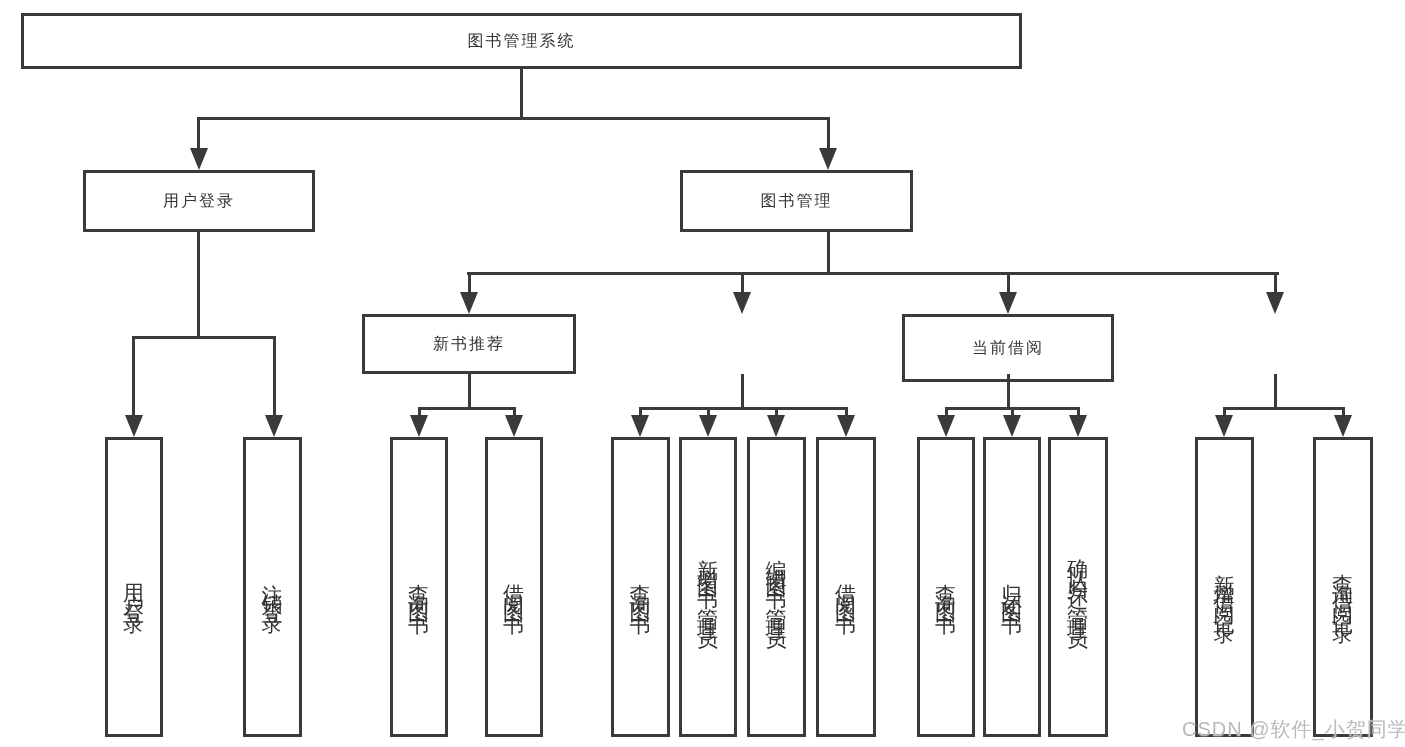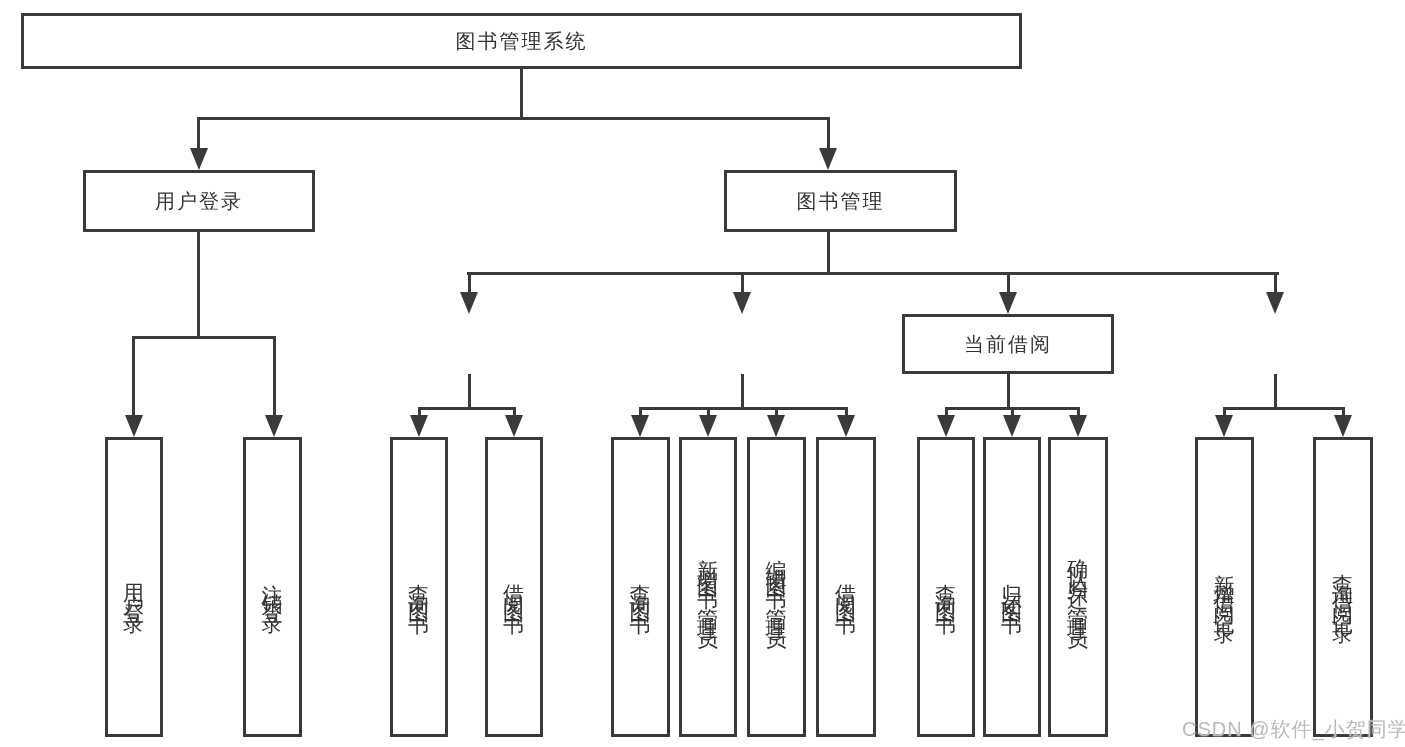--- a/index.html
+++ b/index.html
@@ -20,21 +20,21 @@
   }
 
   
   .box {
     position: absolute;
     border: 3px solid var(--line);
     background: #fff;
     display: flex;
     align-items: center;
     justify-content: center;
-    font-size: 20px;
+    font-size: 16px;
     letter-spacing: 2px;
     color: var(--text);
   }
 
   
   .vbox {
     position: absolute;
     border: 3px solid var(--line);
     background: #fff;
     display: flex;
@@ -88,21 +88,21 @@
   <div class="vline" style="left:520px; top:69px; height:49px;"></div>
   <div class="hline" style="left:198px; top:117px; width:632px;"></div>
   <div class="vline" style="left:197px; top:117px; height:34px;"></div>
   <div class="arr" style="left:190px; top:148px;"></div>
   <div class="vline" style="left:827px; top:117px; height:34px;"></div>
   <div class="arr" style="left:819px; top:148px;"></div>
 
   <div class="box" style="left:83px; top:170px; width:232px; height:62px;">
     <span>用户登录</span>
   </div>
-  <div class="box" style="left:724px; top:170px; width:233px; height:62px;">
+  <div class="box" style="left:680px; top:170px; width:233px; height:62px;">
     <span>图书管理</span>
   </div>
 
   <div class="vline" style="left:197px; top:232px; height:107px;"></div>
   <div class="hline" style="left:133px; top:336px; width:143px;"></div>
   <div class="vline" style="left:132px; top:336px; height:84px;"></div>
   <div class="arr" style="left:125px; top:415px;"></div>
   <div class="vline" style="left:273px; top:336px; height:84px;"></div>
   <div class="arr" style="left:265px; top:415px;"></div>
 
@@ -110,21 +110,24 @@
   <div class="hline" style="left:467px; top:272px; width:812px;"></div>
   <div class="vline" style="left:468px;  top:272px; height:24px;"></div>
   <div class="arr" style="left:460px;  top:292px;"></div>
   <div class="vline" style="left:741px;  top:272px; height:24px;"></div>
   <div class="arr" style="left:733px;  top:292px;"></div>
   <div class="vline" style="left:1007px; top:272px; height:24px;"></div>
   <div class="arr" style="left:999px;  top:292px;"></div>
   <div class="vline" style="left:1274px; top:272px; height:24px;"></div>
   <div class="arr" style="left:1266px; top:292px;"></div>
 
-  <div class="box" style="left:902px; top:314px; width:212px; height:60px;">
+  <div class="box" style="left:362px; top:314px; width:214px; height:60px;">
+    <span>新书推荐</span>
+  </div>
+  <div class="box" style="left:902px; top:314px; width:212px; height:68px;">
     <span>当前借阅</span>
   </div>
 
   <div class="vline" style="left:468px; top:374px; height:36px;"></div>
   <div class="hline" style="left:418px; top:407px; width:98px;"></div>
   <div class="vline" style="left:418px; top:407px; height:14px;"></div>
   <div class="arr" style="left:410px; top:415px;"></div>
   <div class="vline" style="left:513px; top:407px; height:14px;"></div>
   <div class="arr" style="left:505px; top:415px;"></div>
 

